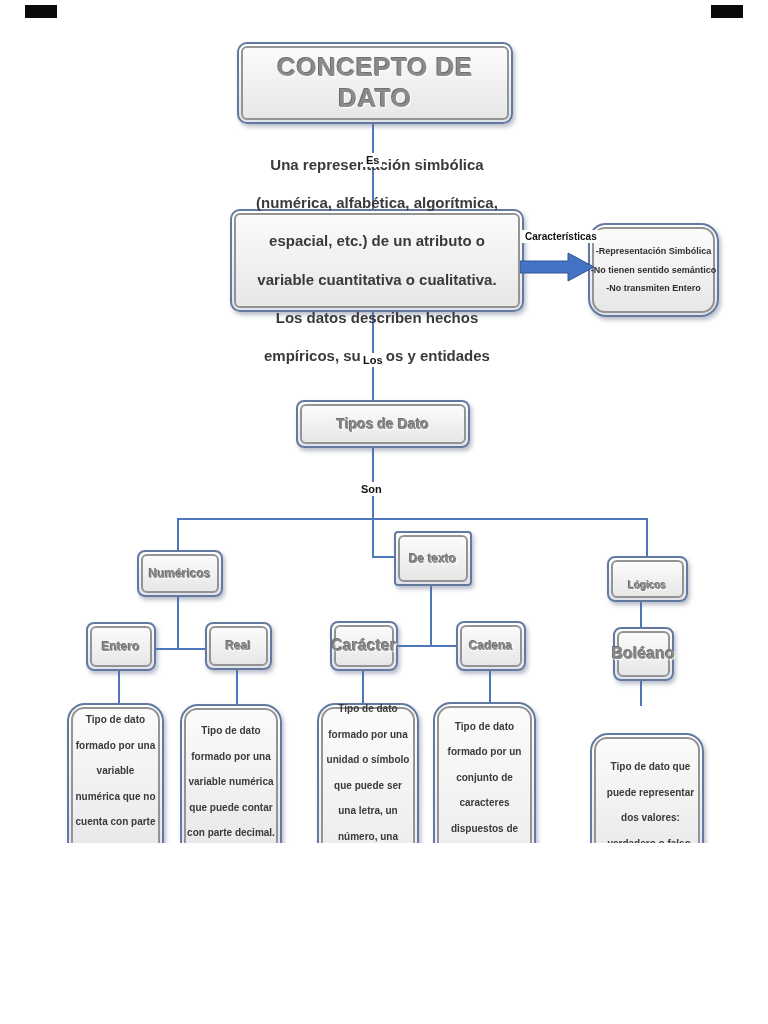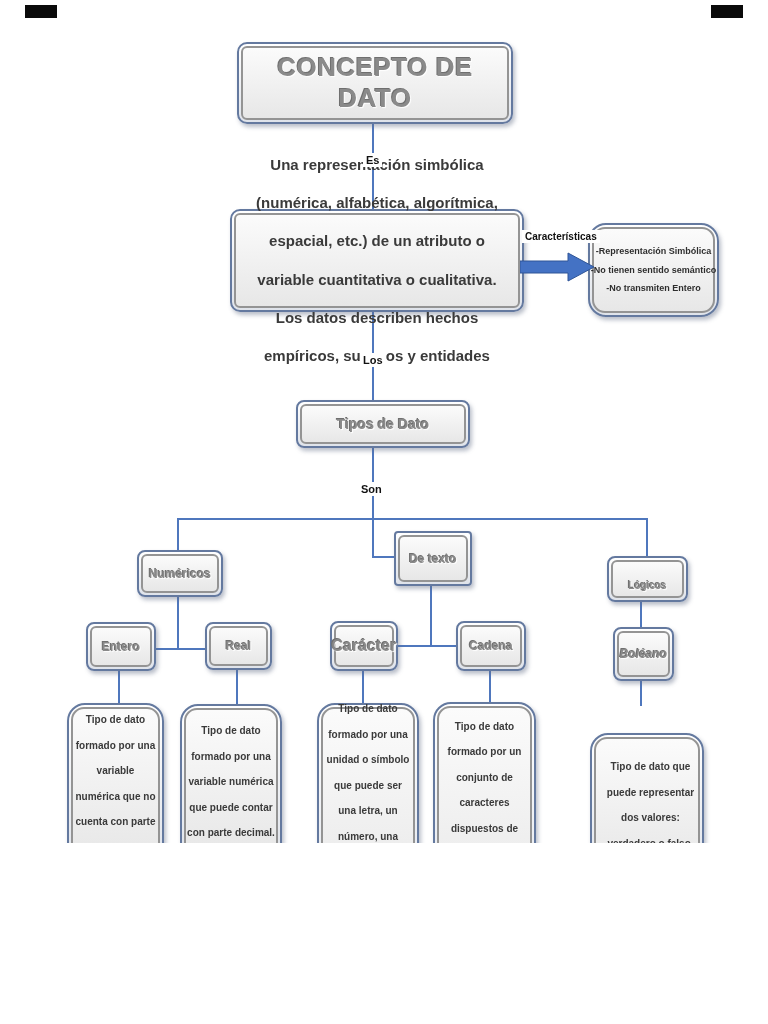--- a/index.html
+++ b/index.html
@@ -113,21 +113,21 @@
   <div class="node" style="left:86px;top:622px;width:66px;height:45px;border-radius:8px;">
     <div class="node-text heading-text" style="font-size:12px;">Entero</div>
   </div>
   <div class="node" style="left:330px;top:621px;width:64px;height:46px;border-radius:8px;">
     <div class="node-text heading-text" style="font-size:16px;">Carácter</div>
   </div>
   <div class="node" style="left:456px;top:621px;width:66px;height:46px;border-radius:8px;">
     <div class="node-text heading-text" style="font-size:12px;">Cadena</div>
   </div>
   <div class="node" style="left:613px;top:627px;width:57px;height:50px;border-radius:8px;">
-    <div class="node-text heading-text" style="font-size:12px;font-style:italic;">Boléano</div>
+    <div class="node-text heading-text" style="font-size:16px;">Boléano</div>
   </div>
 
   <div class="line line-v" style="left:118px;top:667px;height:37px;"></div>
   <div class="line line-v" style="left:236px;top:666px;height:40px;"></div>
   <div class="line line-v" style="left:362px;top:667px;height:37px;"></div>
   <div class="line line-v" style="left:489px;top:667px;height:36px;"></div>
   <div class="line line-v" style="left:640px;top:677px;height:29px;"></div>
 
   <div class="node round" style="left:67px;top:703px;width:93px;height:157px;">
     <div class="node-text body-text desc-text" style="padding:0 4px;">Tipo de dato formado por una variable numérica que no cuenta con parte decimal.</div>

